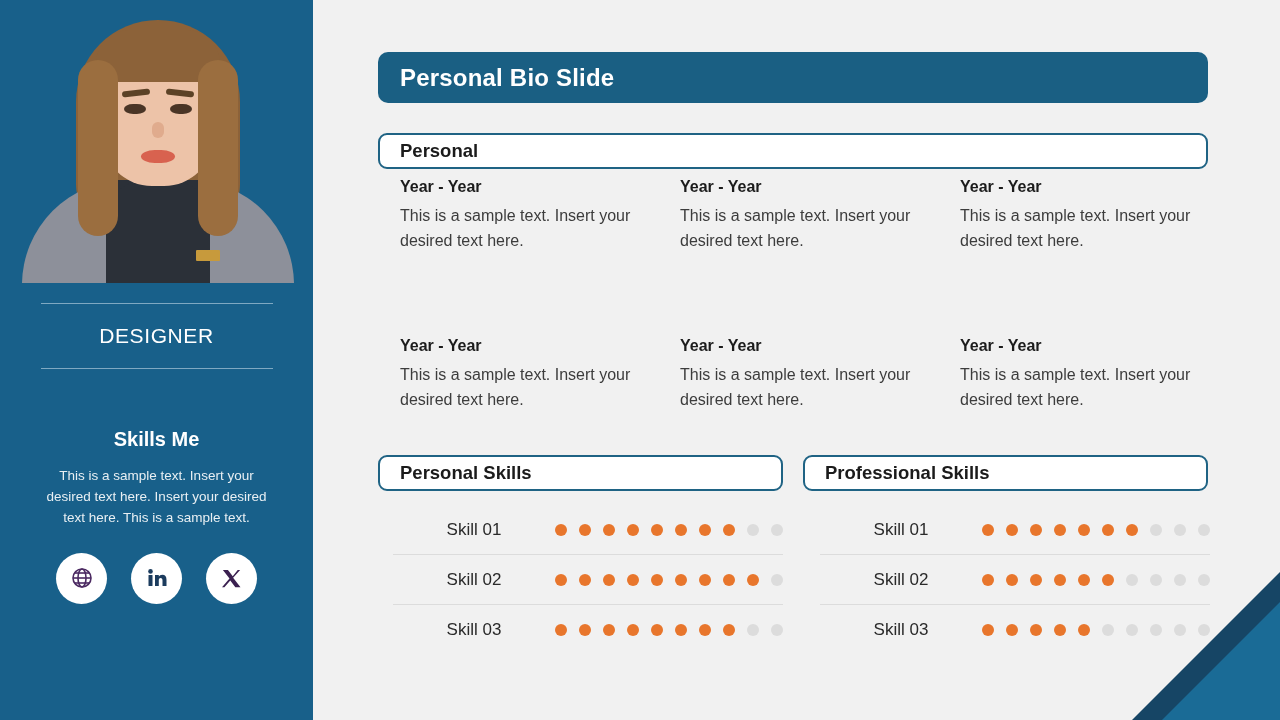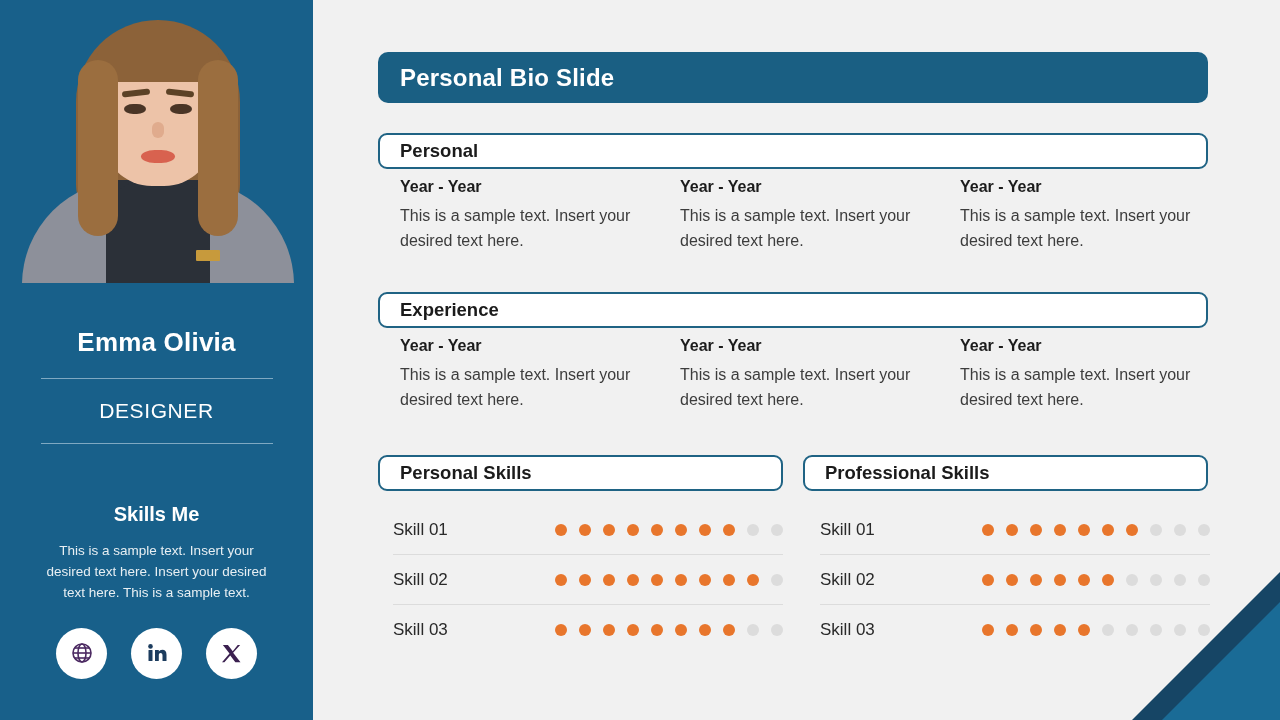--- a/index.html
+++ b/index.html
@@ -206,20 +206,21 @@
   .skills {
     position: absolute; top: 505px;
     width: 390px;
   }
   .skills-personal { left: 80px; }
   .skills-professional { left: 507px; }
   .skill-row {
     height: 50px;
     display: flex; align-items: center;
     border-bottom: 1px solid #dcdcdc;
+    text-align: center;
   }
   .skill-row:last-child { border-bottom: none; }
   .skill-label {
     width: 165px;
     font-size: 17px; color: #2a2a2a;
   }
   .dots { display: flex; gap: 12px; align-items: center; }
   .dot {
     width: 12px; height: 12px; border-radius: 50%;
     background: #dcdcdc;
@@ -264,21 +265,20 @@
         <div class="p-brow-l"></div>
         <div class="p-brow-r"></div>
         <div class="p-eye-l"></div>
         <div class="p-eye-r"></div>
         <div class="p-nose"></div>
         <div class="p-lips"></div>
         <div class="p-badge"></div>
       </div>
     </div>
 
-    <div class="name">Emma Olivia</div>
 
     <div class="rule"></div>
 
     <div class="role">DESIGNER</div>
 
     <div class="rule"></div>
 
     <div class="about-title">Skills Me</div>
 
     <div class="about-text">This is a sample text.  Insert your desired text here. Insert your desired text here. This is a sample text.</div>
@@ -325,23 +325,20 @@
       <div class="col">
         <div class="col-year">Year - Year</div>
         <div class="col-text">This is a sample text. Insert your desired text here.</div>
       </div>
       <div class="col">
         <div class="col-year">Year - Year</div>
         <div class="col-text">This is a sample text. Insert your desired text here.</div>
       </div>
     </div>
 
-    <div class="card card-experience">
-      <span>Experience</span>
-    </div>
     <div class="cols cols-experience">
       <div class="col">
         <div class="col-year">Year - Year</div>
         <div class="col-text">This is a sample text. Insert your desired text here.</div>
       </div>
       <div class="col">
         <div class="col-year">Year - Year</div>
         <div class="col-text">This is a sample text. Insert your desired text here.</div>
       </div>
       <div class="col">

